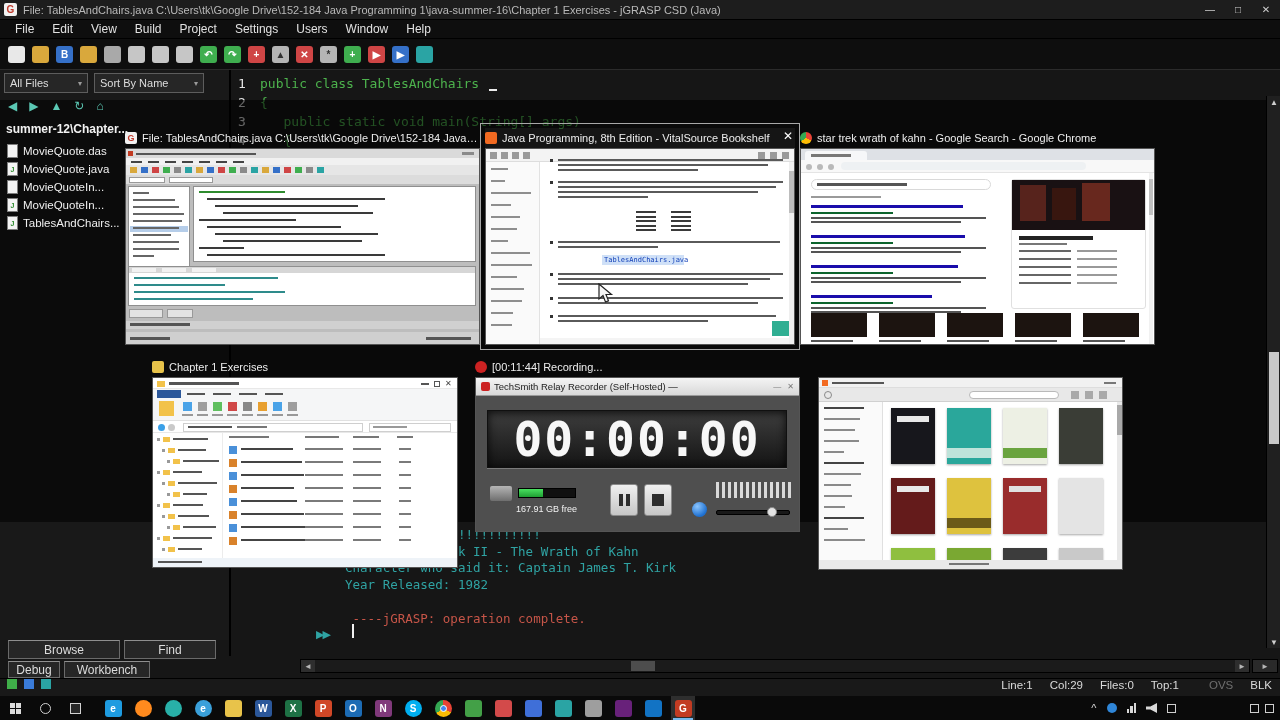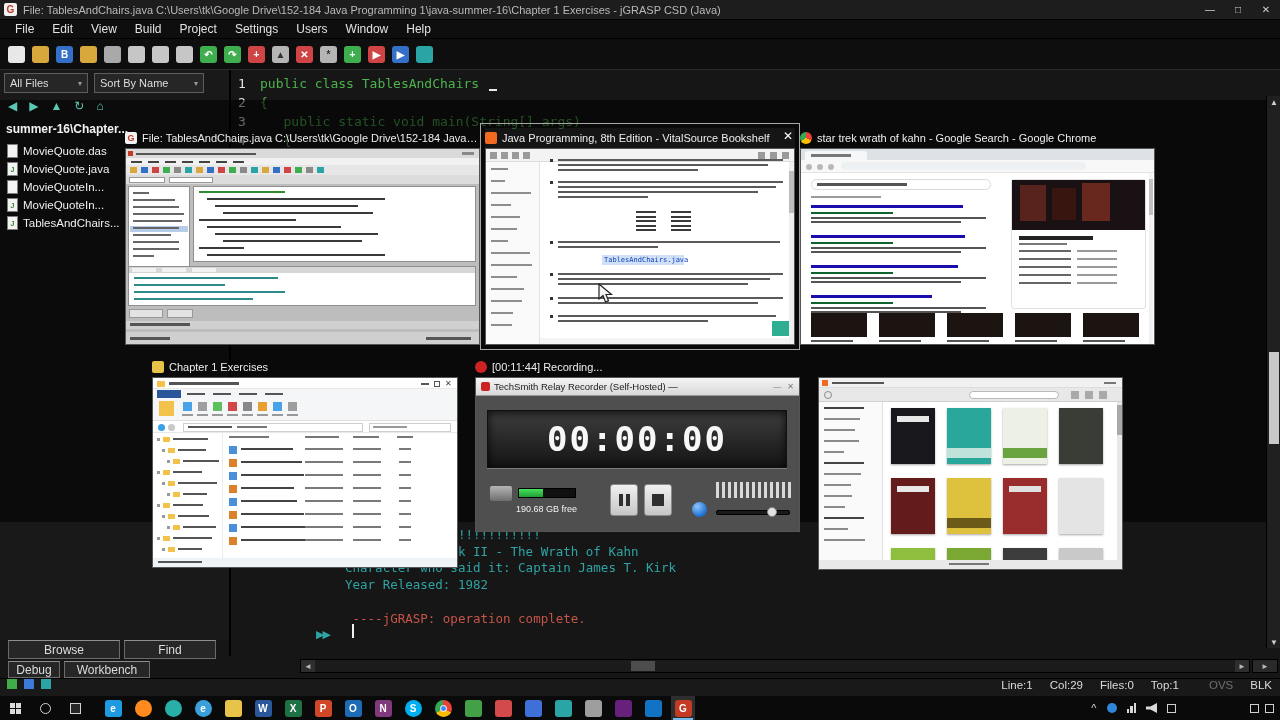--- a/index.html
+++ b/index.html
@@ -67,21 +67,21 @@
 .t-title .t-text{overflow:hidden;text-overflow:ellipsis;flex:1}
 .t-ico{width:12px;height:12px;flex:none;display:flex;align-items:center;justify-content:center;font-size:9px;font-weight:bold;border-radius:2px;color:#fff}
 .t-body{position:absolute;left:0;top:20px;right:0;bottom:0;border:1px solid #555;overflow:hidden;background:#fff}
 .thumb.selected{outline:1px solid #a8a8a8;outline-offset:4px;background:rgba(255,255,255,.05)}
 .t-close{position:absolute;top:2px;right:2px;color:#fff;font-size:12px;z-index:3;line-height:1}
 
 
 #rec-titlebar{height:18px;background:linear-gradient(#f4f4f4,#d8d8d8);border-bottom:1px solid #9a9a9a;display:flex;align-items:center;gap:4px;padding:0 5px;color:#222;font-size:9.5px;white-space:nowrap}
 #rec-ico{width:9px;height:9px;background:#cc2222;border-radius:2px;flex:none}
 #rec-btns{margin-left:auto;color:#777;font-size:8px;display:flex;gap:6px}
-#lcd{position:absolute;left:11px;top:32px;width:300px;height:58px;background:linear-gradient(#3e3e3e,#141414);border:1px solid #101010;box-shadow:inset 0 2px 8px rgba(0,0,0,.8),0 1px 0 rgba(255,255,255,.25);color:#f7f7f7;font-size:34px;font-weight:bold;display:flex;align-items:center;justify-content:center;letter-spacing:2px}
+#lcd{position:absolute;left:11px;top:32px;width:300px;height:58px;background:linear-gradient(#3e3e3e,#141414);border:1px solid #101010;box-shadow:inset 0 2px 8px rgba(0,0,0,.8),0 1px 0 rgba(255,255,255,.25);color:#f7f7f7;font-size:48px;font-weight:bold;display:flex;align-items:center;justify-content:center;letter-spacing:2px}
 .rec-btn{position:absolute;width:28px;height:32px;background:linear-gradient(#f0f0f0,#c6c6c6);border:1px solid #8a8a8a;border-radius:3px;display:flex;align-items:center;justify-content:center;gap:3px}
 .rec-btn i{display:block;background:#2e2e2e}
 #mic{position:absolute;left:216px;top:124px;width:15px;height:15px;border-radius:50%;background:radial-gradient(circle at 35% 30%,#8cc6ff,#1d6fd0 70%)}
 #meter{position:absolute;left:240px;top:104px;display:flex;gap:3px}
 #meter i{width:3px;height:16px;background:#d9d9d9;display:block}
 #slider{position:absolute;left:240px;top:132px;width:74px;height:5px;background:#191919;border:1px solid #000;border-radius:2px}
 #knob{position:absolute;left:50px;top:-4px;width:10px;height:10px;border-radius:50%;background:#e3e3e3;border:1px solid #888}
 #disk-icon{position:absolute;left:14px;top:108px;width:22px;height:15px;background:linear-gradient(#b5b5b5,#6e6e6e);border-radius:2px}
 #disk-bar{position:absolute;left:42px;top:110px;width:58px;height:10px;background:#101010;border:1px solid #000}
 #disk-fill{width:24px;height:100%;background:linear-gradient(#49e060,#1f9f33)}
@@ -170,21 +170,21 @@
   </div>
 
   <div id="files-block" class="abs">
     <div id="nav-icons">
         <span>◀</span>
         <span>▶</span>
         <span>▲</span>
         <span>↻</span>
         <span>⌂</span>
       </div>
-    <div id="path-header">summer-16\Chapter...</div>
+    <div id="path-header">summer-12\Chapter...</div>
     <div id="file-list">
         <div class="file-item">
           <span class="ficon"></span>
           <span class="lbl">MovieQuote.das</span>
         </div>
         <div class="file-item">
           <span class="ficon">J</span>
           <span class="lbl">MovieQuote.java</span>
         </div>
         <div class="file-item">
@@ -611,21 +611,21 @@
         <span id="rec-btns">
             <span>—</span>
             <span>✕</span>
           </span>
       </div>
       <div id="lcd" class="mono">00:00:00</div>
       <div id="disk-icon"></div>
       <div id="disk-bar">
           <div id="disk-fill"></div>
         </div>
-      <div id="disk-text">190.68 GB free</div>
+      <div id="disk-text">167.91 GB free</div>
       <div class="rec-btn" style="left:134px;top:106px">
           <i style="width:4px;height:12px"></i>
           <i style="width:4px;height:12px"></i>
         </div>
       <div class="rec-btn" style="left:168px;top:106px">
           <i style="width:12px;height:12px"></i>
         </div>
       <div id="mic"></div>
       <div id="meter">
           <i></i>

